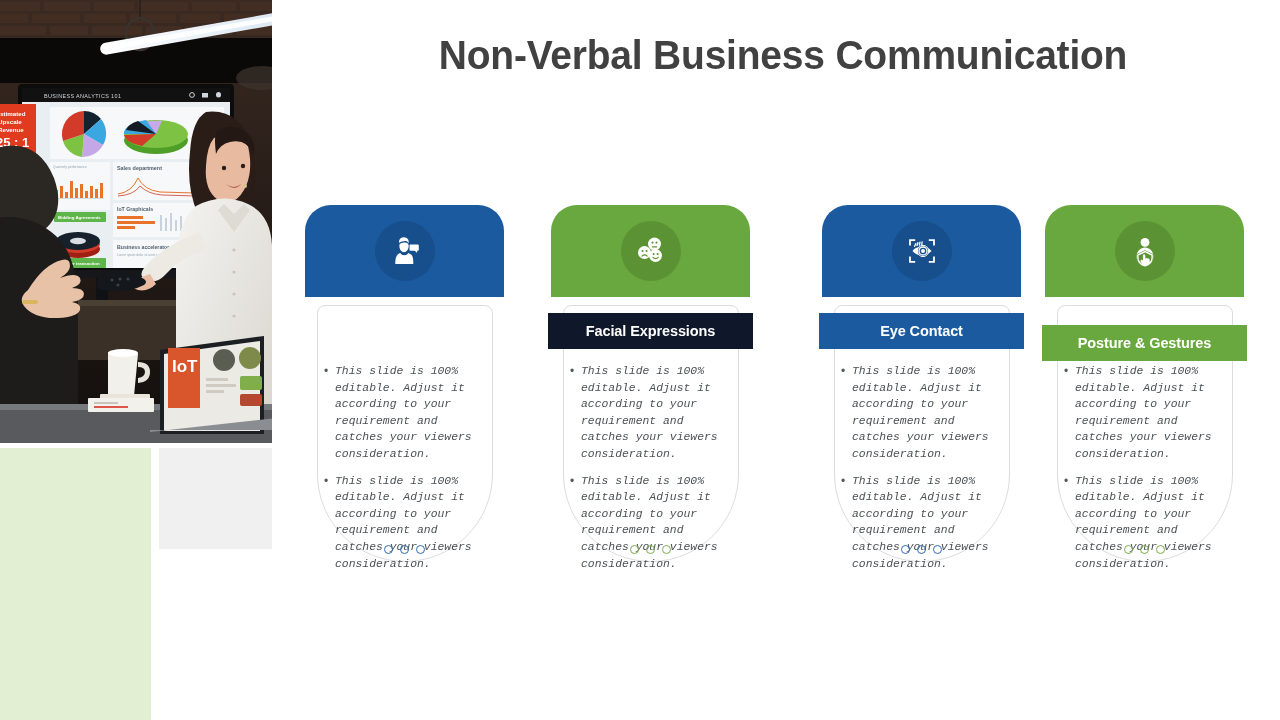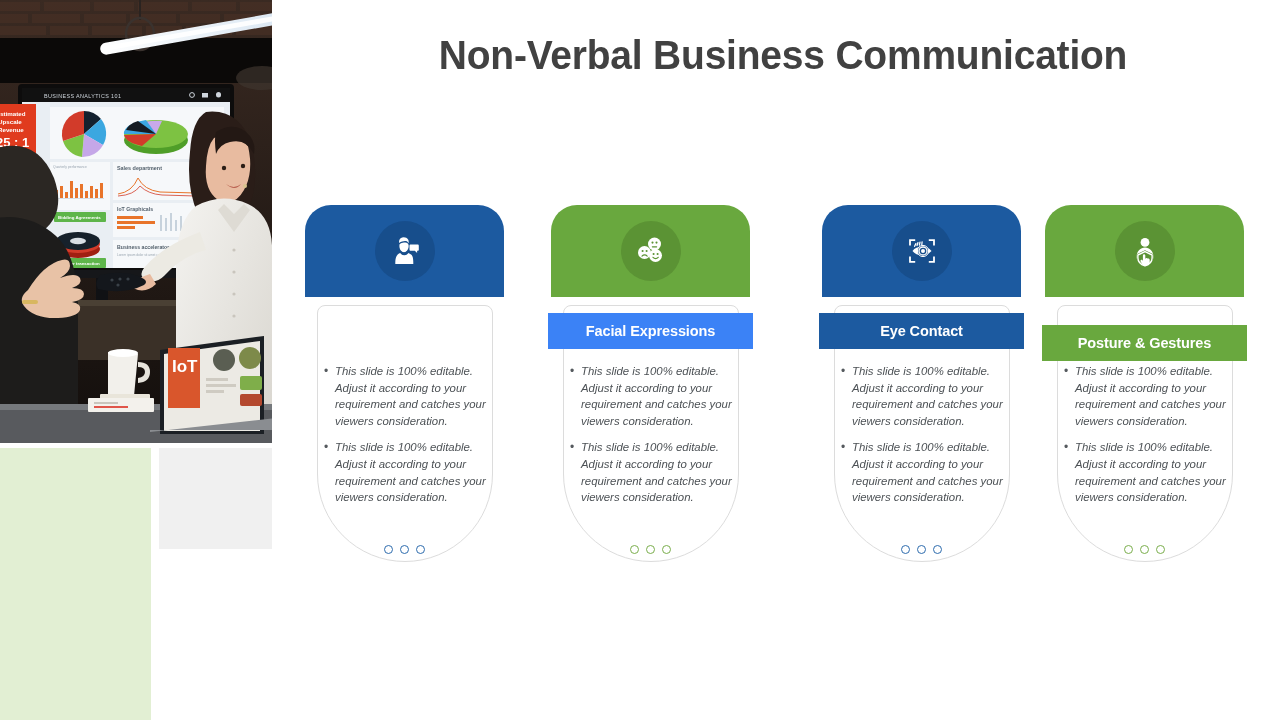--- a/index.html
+++ b/index.html
@@ -142,21 +142,21 @@
     color: #555a5e;
     font-size: 12px;
     line-height: 16.6px;
   }
   .bullet .txt {
     flex: 1;
     font-style: italic;
     font-size: 11.4px;
     line-height: 16.6px;
     color: #4c5155;
-    font-family: Liberation Sans, sans-serif;
+    font-family: Liberation Mono, monospace;
   }
 
   .pager {
     position: absolute;
     left: 0;
     top: 340px;
     width: 205px;
     display: flex;
     justify-content: center;
     gap: 7px;
@@ -446,21 +446,21 @@
             <circle cx="8.6" cy="17" r="1.05" fill="#5b9334"></circle>
             <circle cx="12.6" cy="17" r="1.05" fill="#5b9334"></circle>
             <path d="M8 22.1c1.6-1.7 3.6-1.7 5.2 0" stroke="#5b9334" stroke-width="1.2" stroke-linecap="round"></path>
             <circle cx="21.5" cy="21.5" r="6.5" fill="#ffffff"></circle>
             <circle cx="19.6" cy="20" r="1.05" fill="#5b9334"></circle>
             <circle cx="23.6" cy="20" r="1.05" fill="#5b9334"></circle>
             <path d="M19 23.3c1.6 1.7 3.6 1.7 5.2 0" stroke="#5b9334" stroke-width="1.2" stroke-linecap="round"></path>
           </svg>
         </div>
       </div>
-      <div class="card-title" style="background:#3b82f6;">
+      <div class="card-title" style="background:#0f172a;">
         <span>Facial Expressions</span>
       </div>
       <div class="bullets">
         <div class="bullet">
           <span class="dot">•</span>
           <span class="txt">This slide is 100% editable. Adjust it according to your requirement and catches your viewers consideration.</span>
         </div>
         <div class="bullet">
           <span class="dot">•</span>
           <span class="txt">This slide is 100% editable. Adjust it according to your requirement and catches your viewers consideration.</span>

